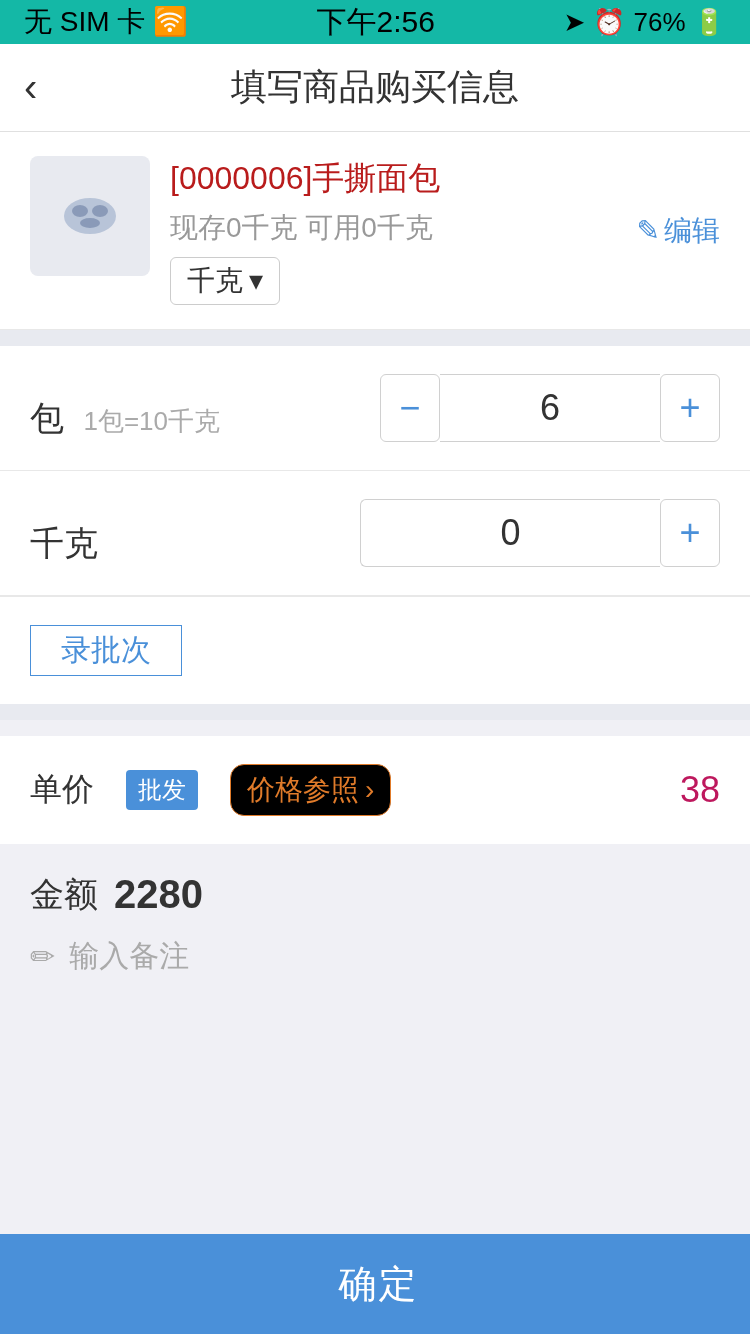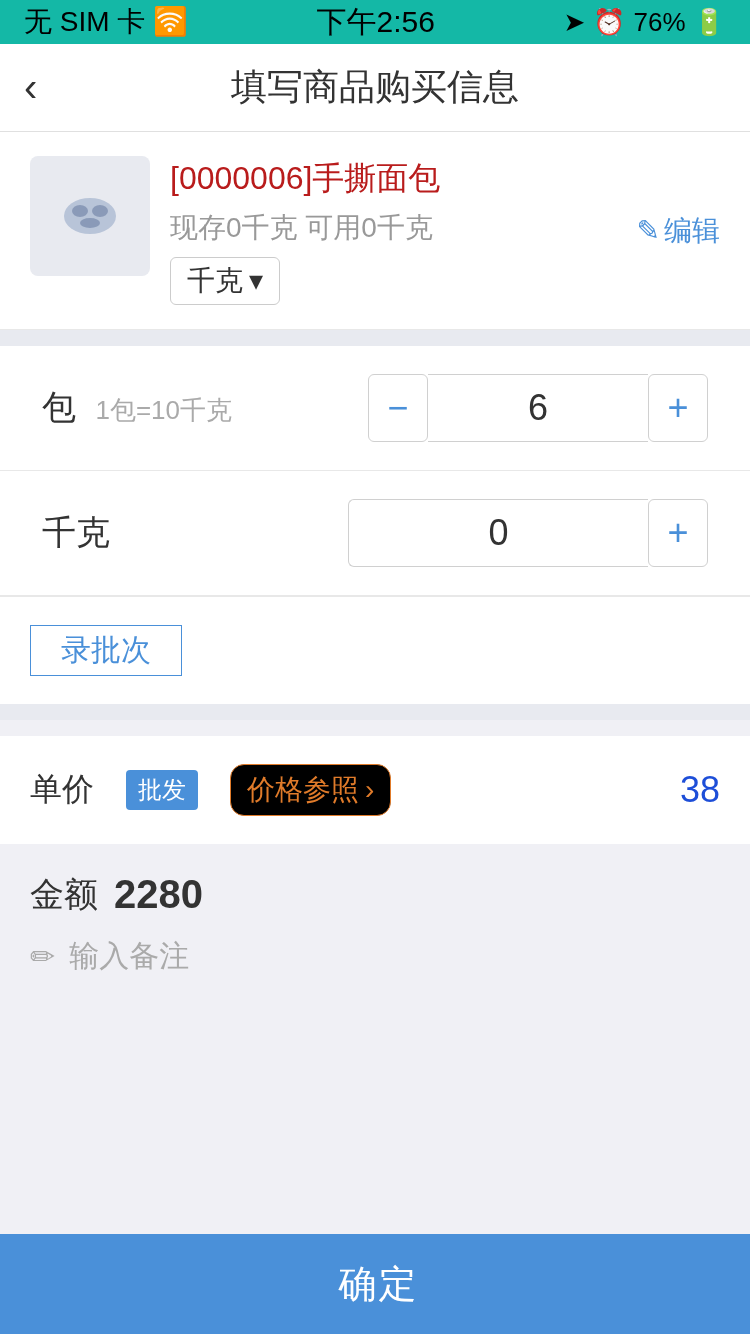--- a/index.html
+++ b/index.html
@@ -102,22 +102,22 @@
       height: 16px;
       background: #e8eaf0;
     }
 
     
     .input-section {
       background: #fff;
     }
     .input-row {
       display: flex;
-      align-items: center;
-      padding: 28px 42px;
+      align-items: flex-end;
+      padding: 28px 30px;
       border-bottom: 1px solid #e8e8e8;
     }
     .input-label {
       flex: 1;
       font-size: 34px;
       color: #333;
     }
     .input-label-sub {
       font-size: 26px;
       color: #aaa;
@@ -220,21 +220,21 @@
       font-size: 28px;
       padding: 6px 16px;
       border-radius: 14px;
       background: #000000;
       display: flex; align-items: center; gap: 6px;
       cursor: pointer;
     }
     .price-value {
       margin-left: auto;
       font-size: 36px;
-      color: #1d4ed8;
+      color: #be185d;
       font-weight: 500;
     }
 
     
     .amount-section {
       background: #f0f0f5;
       padding: 28px 30px 14px;
     }
     .amount-row {
       display: flex;

